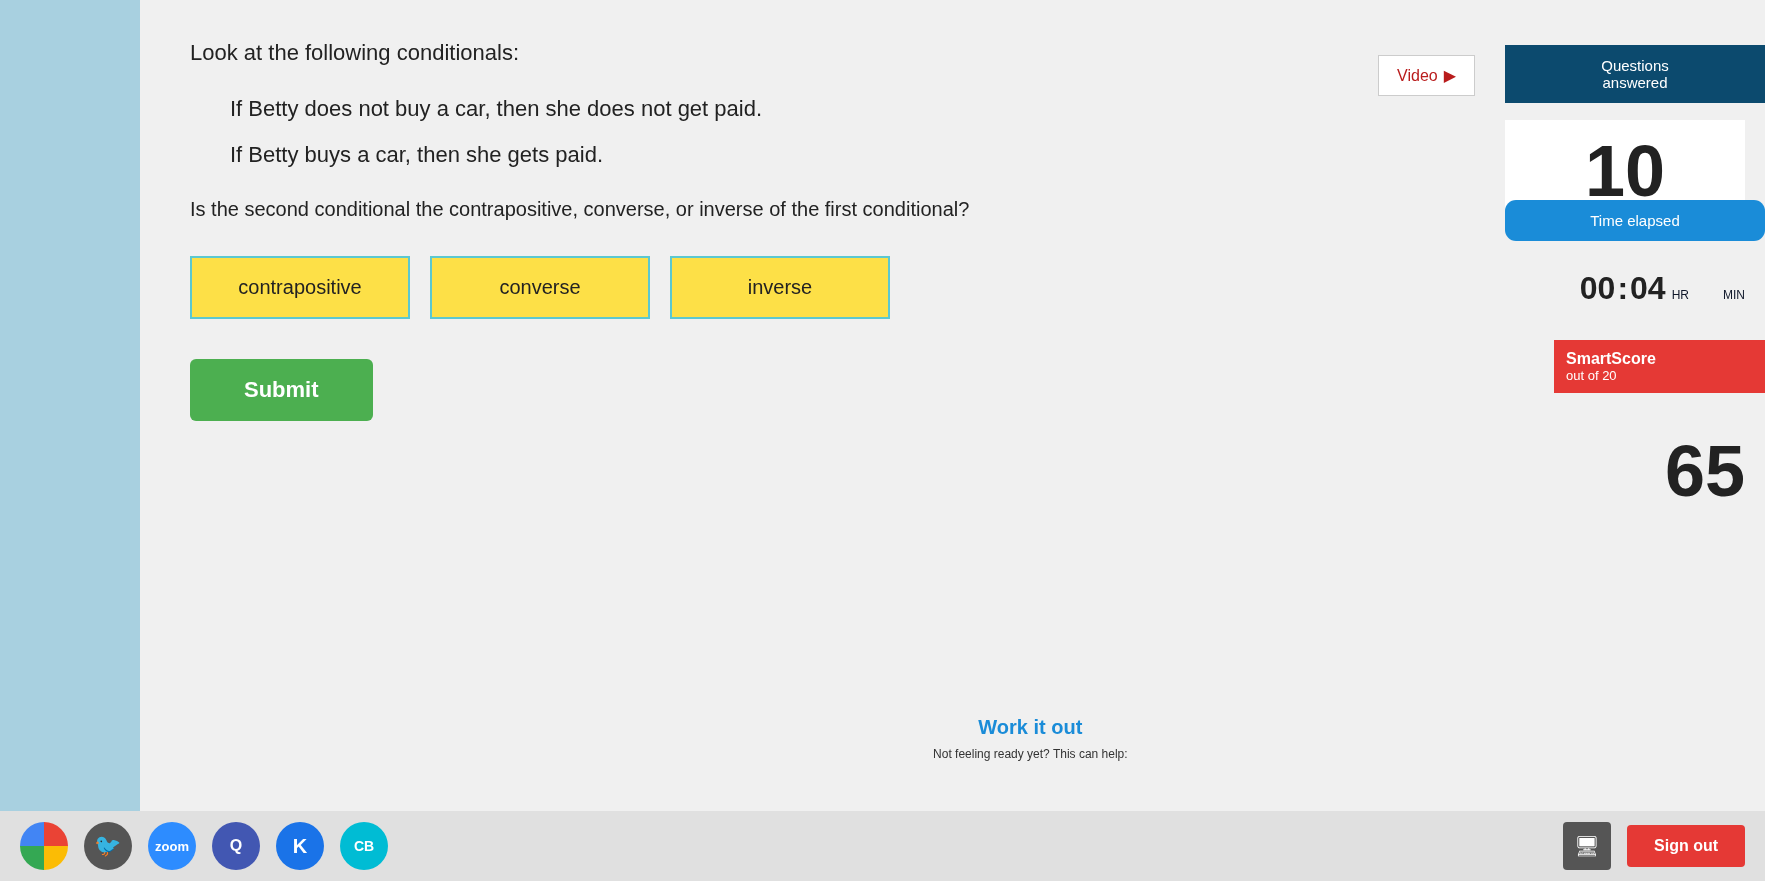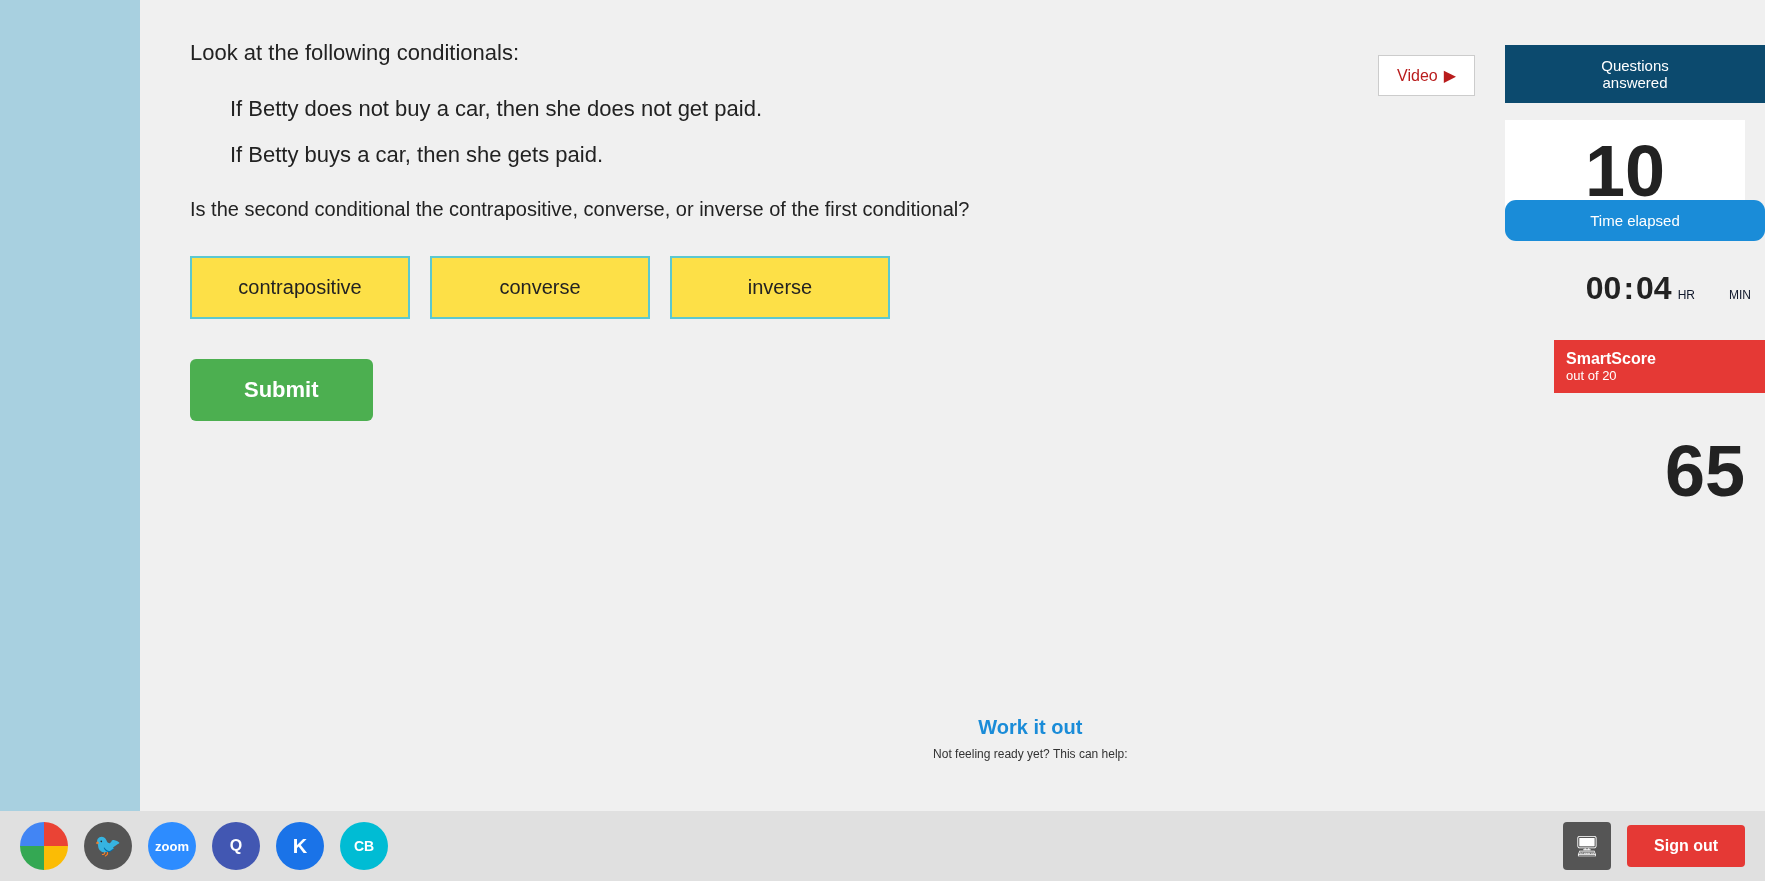--- a/index.html
+++ b/index.html
@@ -148,21 +148,21 @@
       top: 200px;
       right: 0;
       width: 260px;
       text-align: center;
       border-radius: 11px;
     }
 
     .timer-display {
       position: absolute;
       top: 270px;
-      right: 4px;
+      right: 10px;
       width: 260px;
       display: flex;
       align-items: center;
       gap: 4px;
     }
 
     .timer-num {
       font-size: 32px;
       font-weight: bold;
       color: #222;

